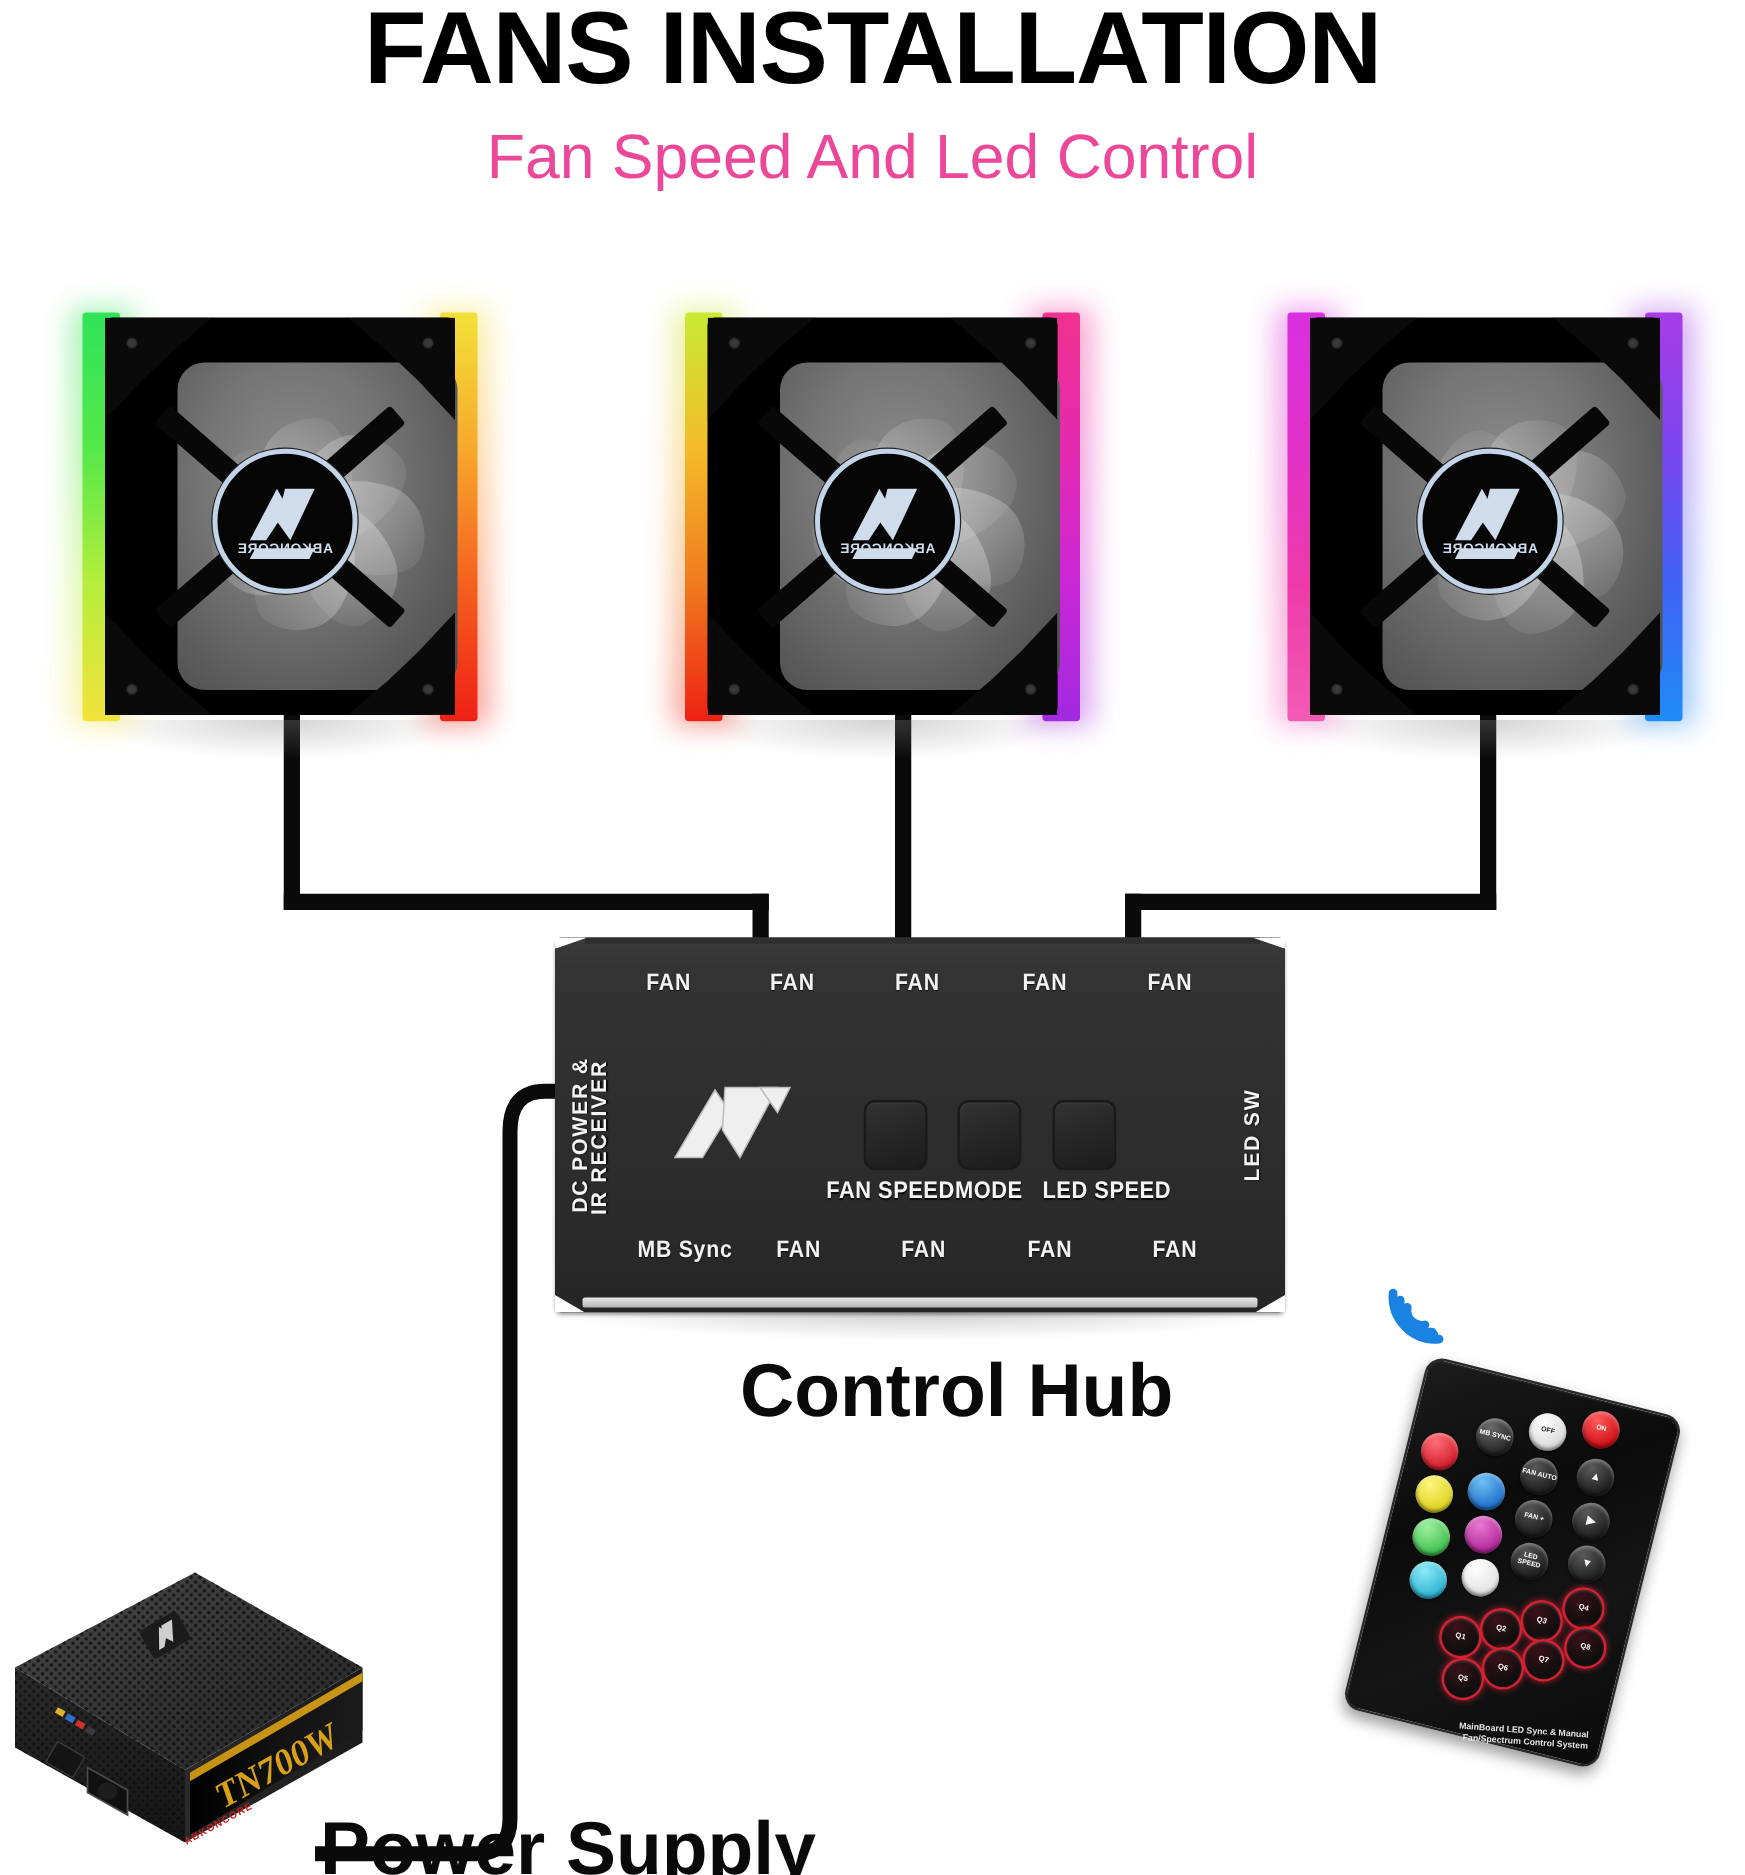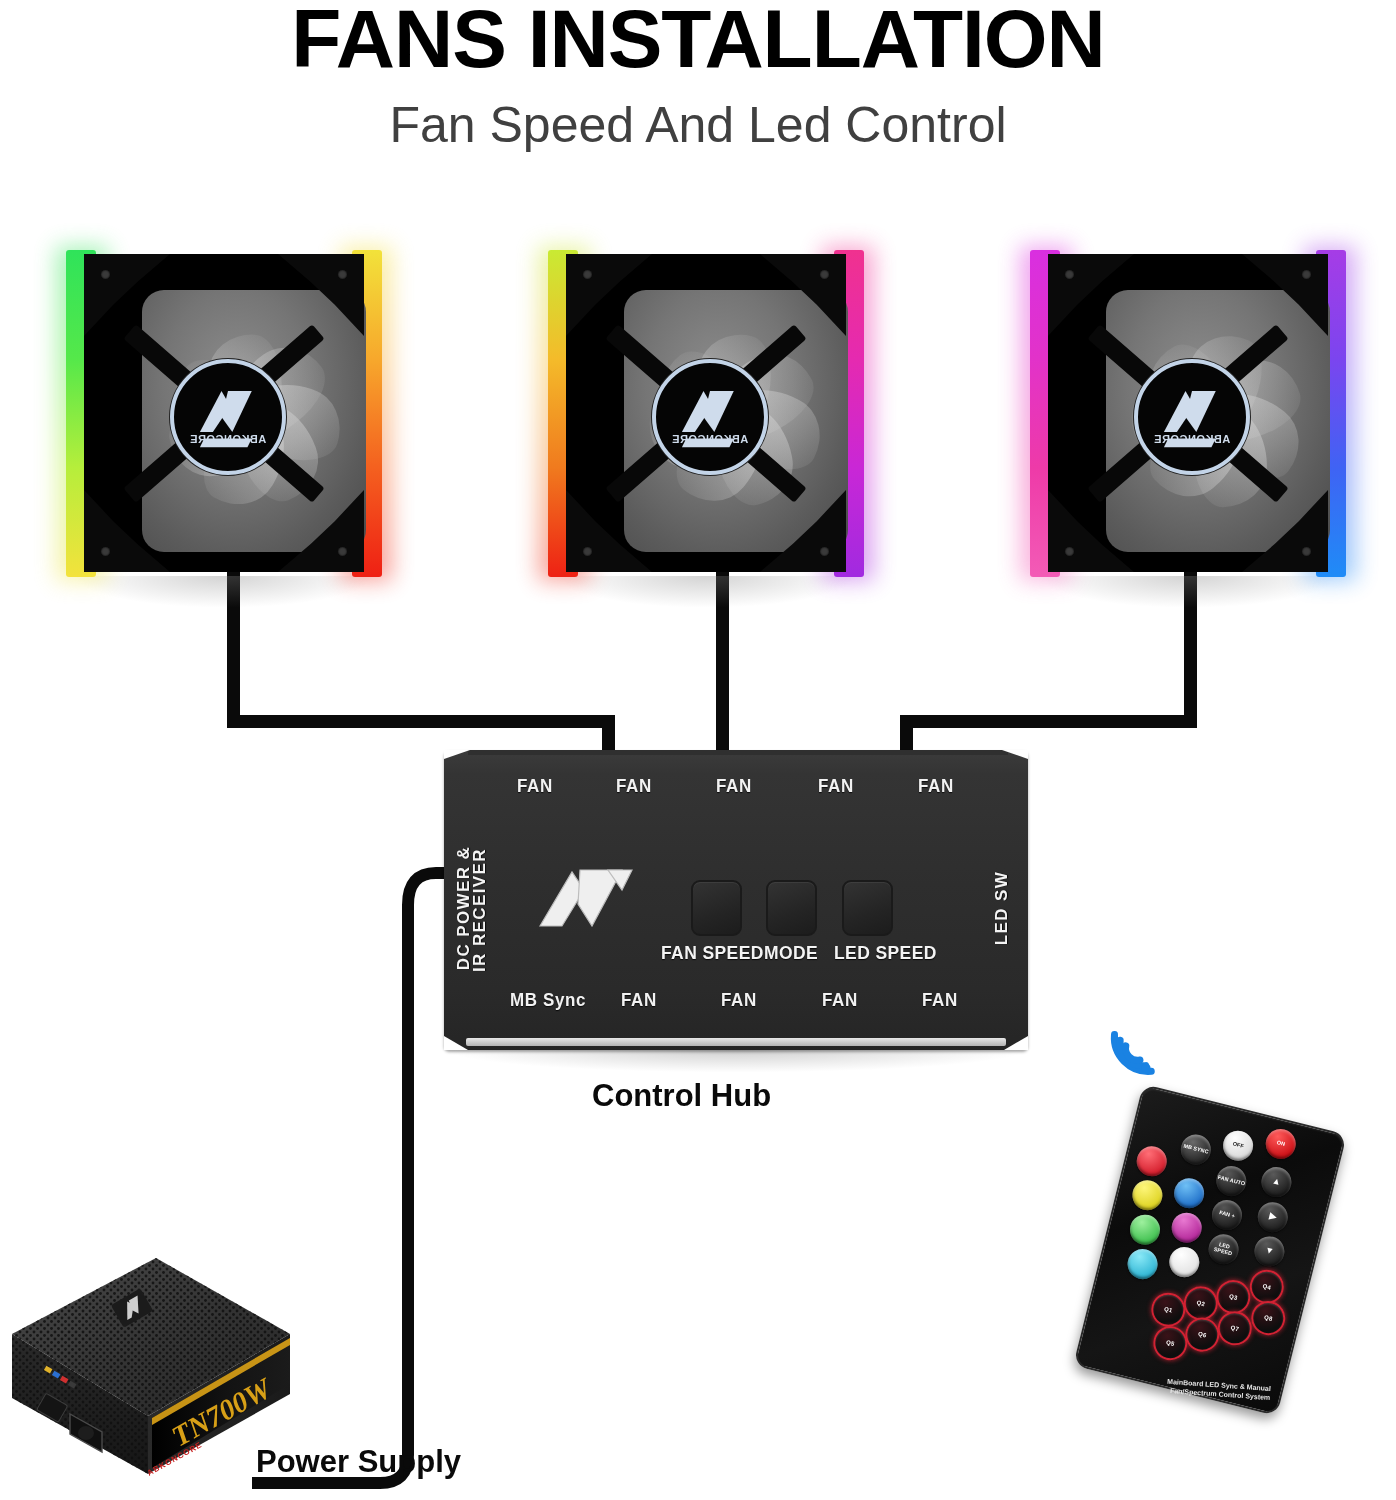--- a/index.html
+++ b/index.html
@@ -31,21 +31,21 @@
     color: #000000;
     line-height: 1.05;
   }
   .subtitle {
     position: absolute;
     left: 0; top: 98px;
     width: 1396px;
     text-align: center;
     font-size: 50px;
     font-weight: normal;
-    color: #404040;
+    color: #ec4899;
     line-height: 1.1;
   }
 
   
   .fan {
     position: absolute;
     width: 340px;
     height: 335px;
   }
   
@@ -260,21 +260,21 @@
   .hub-shadow {
     position: absolute;
     left: 452px; top: 1050px;
     width: 568px; height: 22px;
     background: radial-gradient(ellipse at 50% 0%, rgba(120,120,120,.35), rgba(255,255,255,0) 72%);
   }
 
   
   .device-label {
     position: absolute;
-    font-size: 31px;
+    font-size: 60px;
     font-weight: bold;
     color: #0a0a0a;
     white-space: nowrap;
   }
 
   
   .psu { position: absolute; left: 4px; top: 1246px; width: 292px; height: 232px; }
 
   
   .remote {

